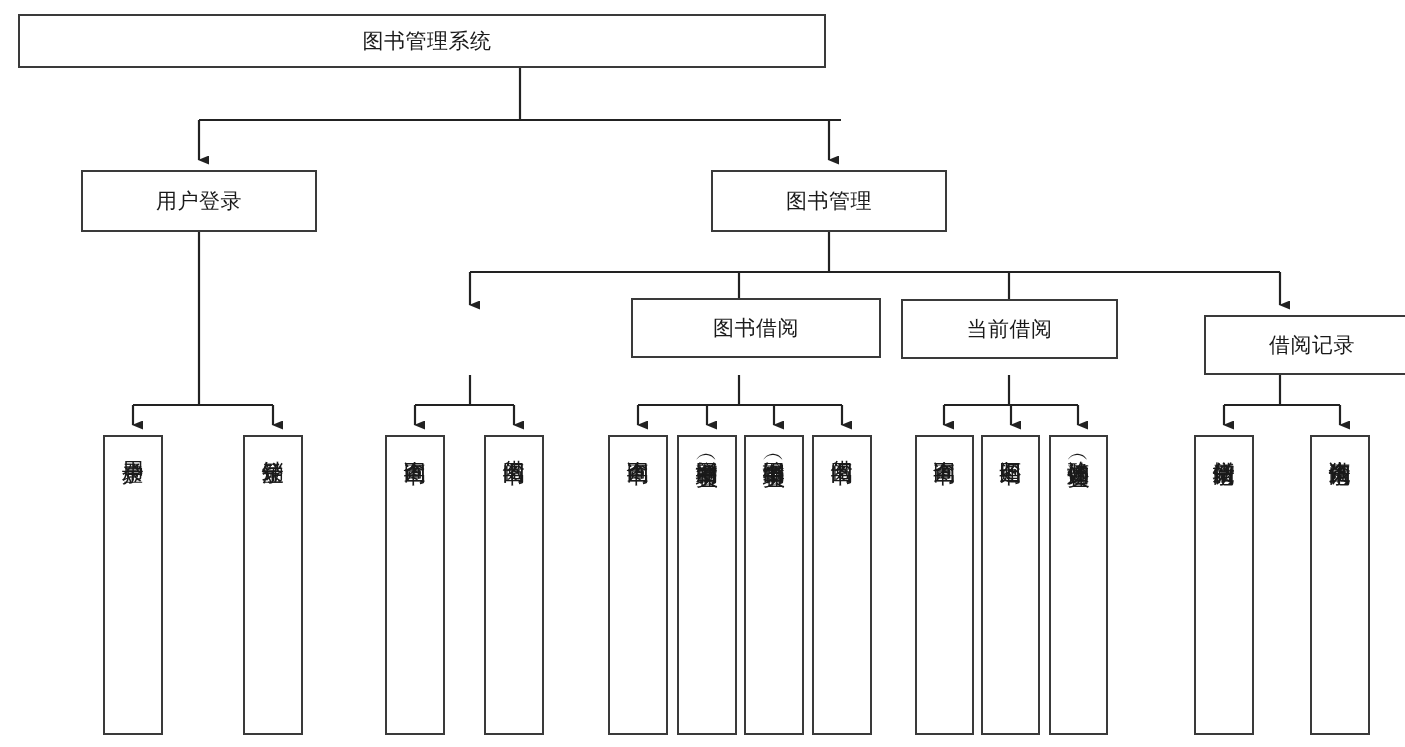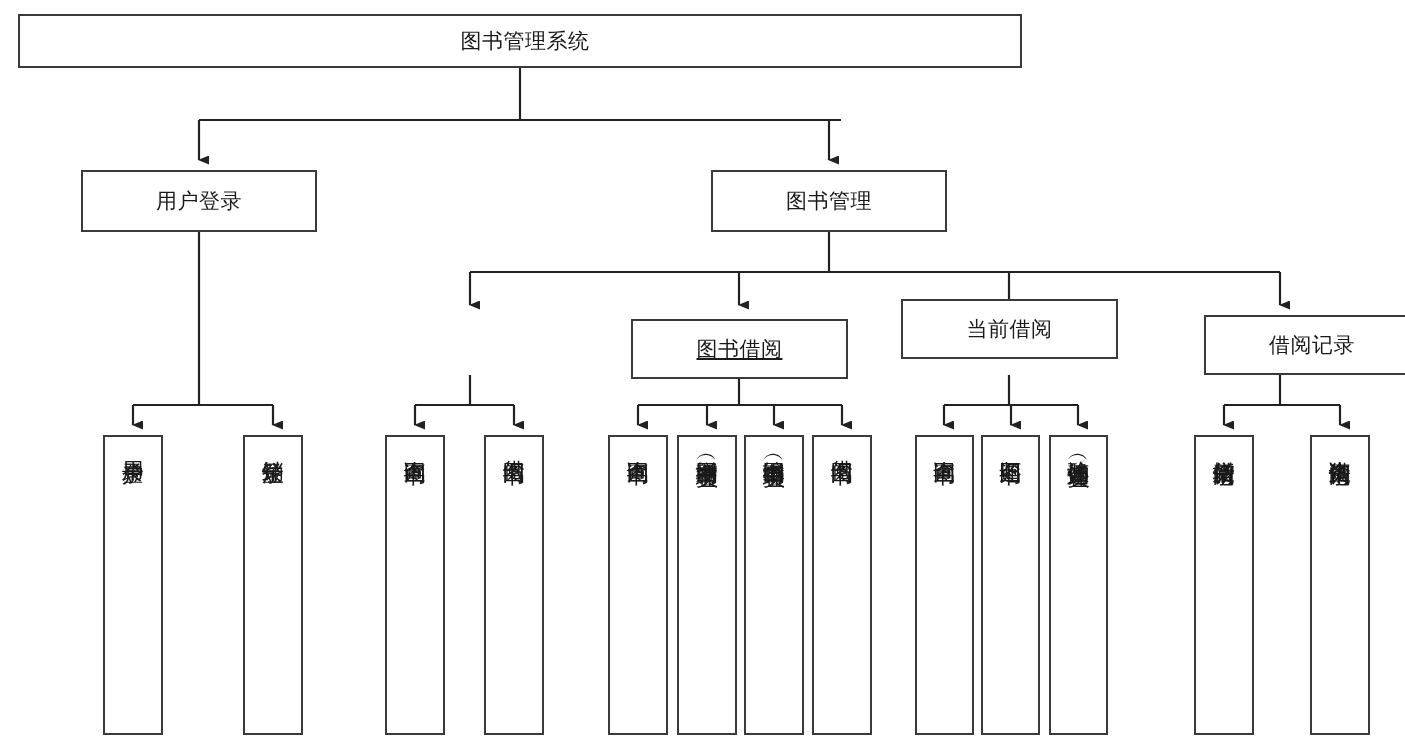--- a/index.html
+++ b/index.html
@@ -112,32 +112,32 @@
       <path d="M1011,405 L1011,425" marker-end="url(#arrow)"></path>
       <path d="M1078,405 L1078,425" marker-end="url(#arrow)"></path>
 
       <path d="M1280,375 L1280,405"></path>
       <path d="M1224,405 L1340,405"></path>
       <path d="M1224,405 L1224,425" marker-end="url(#arrow)"></path>
       <path d="M1340,405 L1340,425" marker-end="url(#arrow)"></path>
     </g>
   </svg>
 
-  <div class="node h" style="left: 18px; top: 14px; width: 1004px; height: 54px; padding-left: 10px;">
+  <div class="node h" style="left: 18px; top: 14px; width: 808px; height: 54px; padding-left: 10px;">
     <span>图书管理系统</span>
   </div>
 
   <div class="node h" style="left: 81px; top: 170px; width: 236px; height: 62px;">
     <span>用户登录</span>
   </div>
   <div class="node h" style="left: 711px; top: 170px; width: 236px; height: 62px;">
     <span>图书管理</span>
   </div>
 
-  <div class="node h" style="left: 631px; top: 319px; width: 217px; height: 60px; text-decoration: underline;">
+  <div class="node h" style="left: 631px; top: 298px; width: 250px; height: 60px;">
     <span>图书借阅</span>
   </div>
   <div class="node h" style="left: 901px; top: 299px; width: 217px; height: 60px;">
     <span>当前借阅</span>
   </div>
   <div class="node h" style="left: 1204px; top: 315px; width: 216px; height: 60px;">
     <span>借阅记录</span>
   </div>
 
   <div class="node v" style="left: 103px; top: 435px; width: 60px; height: 300px;">

